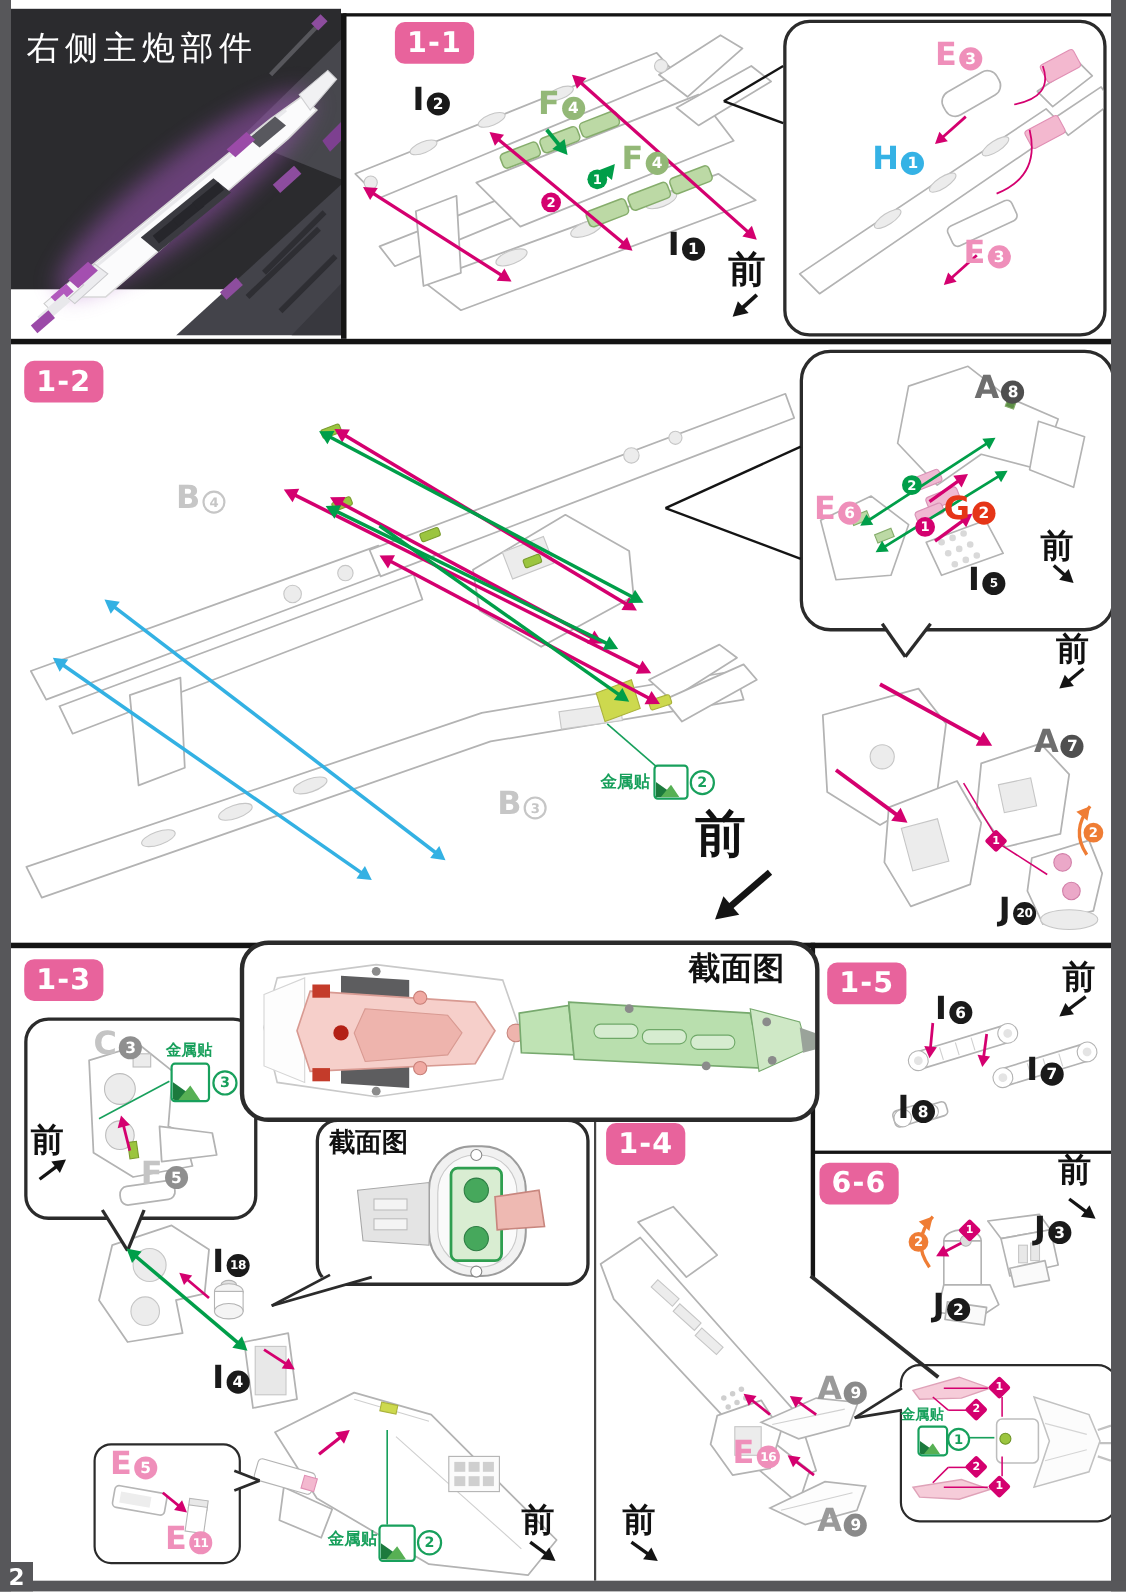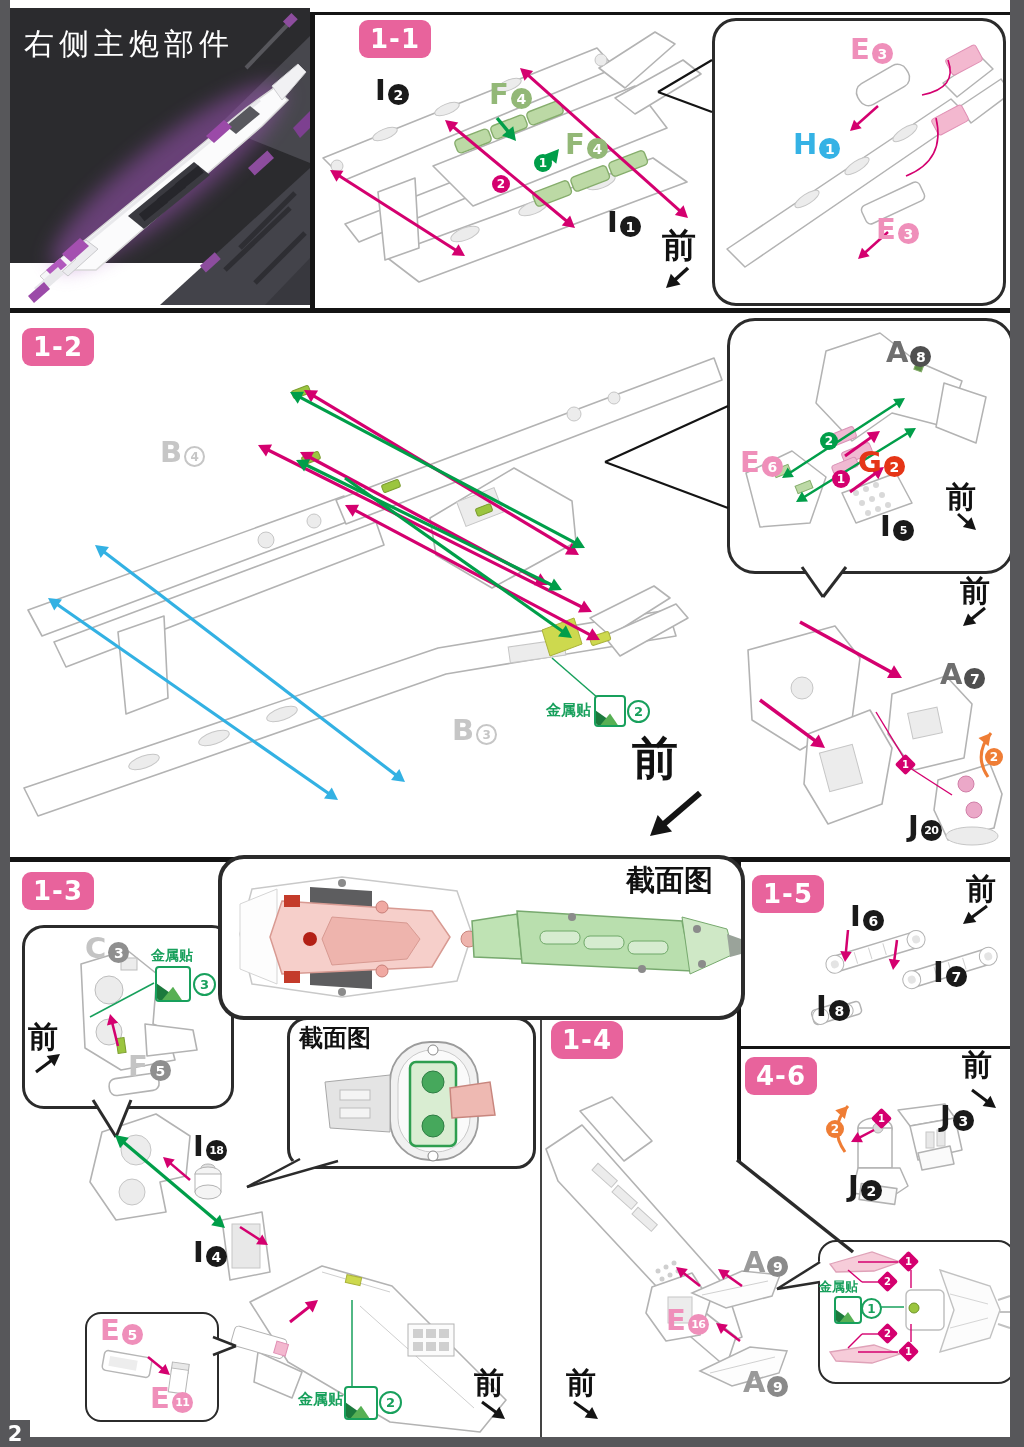--- a/index.html
+++ b/index.html
@@ -112,23 +112,23 @@
       <polygon points="36,262 50,250 57,257 43,269" fill="#b159bd"></polygon>
       <polygon points="24,280 48,259 54,266 30,287" fill="#e8e8eb"></polygon>
       <polygon points="18,288 34,274 40,281 24,295" fill="#9b4aa8"></polygon>
     </svg>
     <div id="photo-title">右侧主炮部件</div>
   </div>
 
   <div class="badge" style="left:320px;top:20px;margin-left:39px;">1-1</div>
   <div class="badge" style="left:22px;top:328px;">1-2</div>
   <div class="badge" style="left:22px;top:872px;text-align:right;">1-3</div>
-  <div class="badge" style="left:551px;top:1021px;border-radius:12px;">1-4</div>
+  <div class="badge" style="left:551px;top:1021px;">1-4</div>
   <div class="badge" style="left:752px;top:875px;">1-5</div>
-  <div class="badge" style="left:745px;top:1057px;">4-6</div>
+  <div class="badge" style="left:745px;top:1057px;">6-6</div>
 
   <svg class="abs" style="left:315px;top:16px;z-index:10;" width="695" height="292" viewBox="0 0 695 292">
     <g stroke="#b3b3b3" stroke-width="1.6" fill="#fff" stroke-linejoin="round">
       <polygon points="8,142 282,32 300,52 30,164"></polygon>
       <polygon points="30,208 152,160 163,177 44,226"></polygon>
       <polygon points="118,150 320,70 352,112 158,190"></polygon>
       <polygon points="70,240 338,142 372,166 104,266"></polygon>
       <polygon points="63,176 100,162 104,232 70,244"></polygon>
       <polygon points="284,52 340,16 360,28 310,72"></polygon>
       <polygon points="300,82 368,44 386,58 320,98"></polygon>

